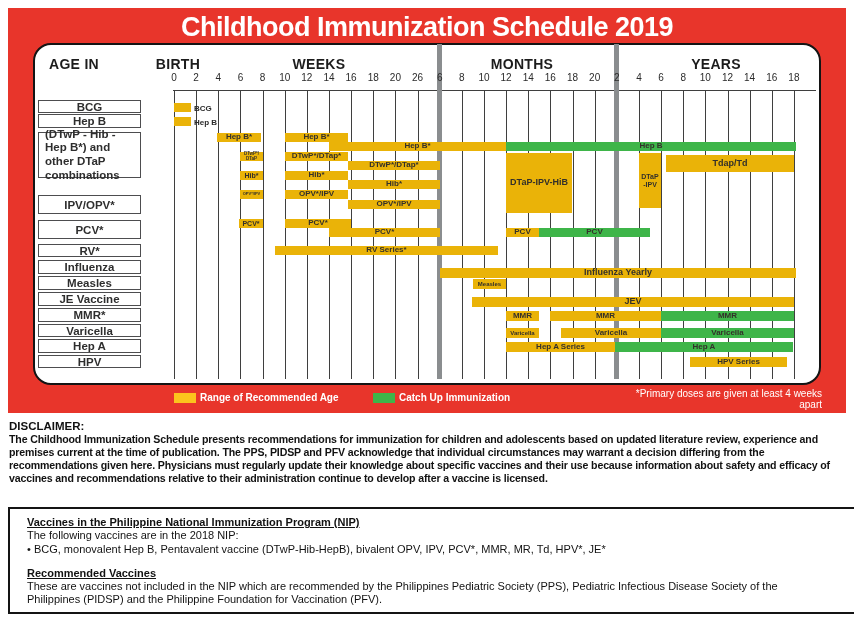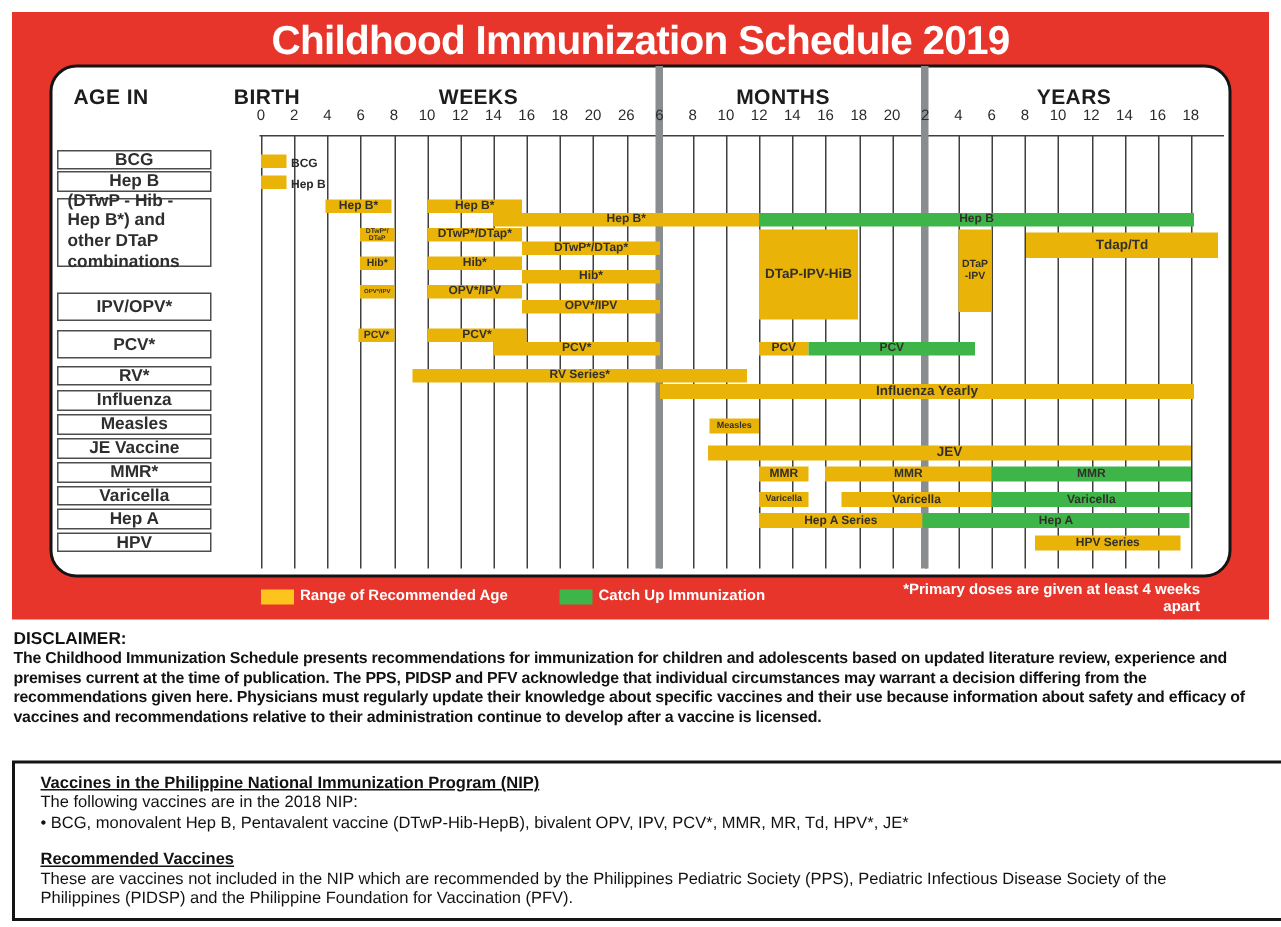--- a/index.html
+++ b/index.html
@@ -34,21 +34,21 @@
     position:absolute;display:flex;align-items:center;justify-content:center;
     font-weight:bold;color:#33302a;line-height:1.05;text-align:center;overflow:visible;white-space:nowrap;
   }
   .bar.y{background:#eab308;}
   .bar.g{background:#3EB549;}
   .bar .stack{display:flex;flex-direction:column;align-items:center;justify-content:center;}
   .outlabel{position:absolute;font-size:8px;font-weight:bold;color:#2b2b2b;}
   
   .swatch{position:absolute;width:22px;height:10px;}
   .legend-text{position:absolute;color:#ffffff;font-size:10px;font-weight:bold;}
-  #legend-note{position:absolute;color:#ffffff;font-size:10px;font-weight:bold;}
+  #legend-note{position:absolute;color:#ffffff;font-size:10px;font-weight:normal;margin-left:22px;}
   
   #disclaimer{position:absolute;left:9px;top:420px;width:838px;color:#121212;}
   #disclaimer h3{margin:0;font-size:11.5px;font-weight:bold;}
   #disclaimer p{margin:1px 0 0 0;font-size:10.6px;font-weight:bold;line-height:12.9px;letter-spacing:-.15px;}
   
   #nip-box{
     position:absolute;left:8px;top:507px;width:834px;height:97px;
     border:2px solid #141414;padding:6px 0 0 17px;color:#121212;box-sizing:content-box;
   }
   #nip-box .bh{font-size:11px;font-weight:bold;text-decoration:underline;margin-top:1px;}
@@ -182,34 +182,34 @@
     </div>
     <div class="bar y" style="left: 285px; top: 152px; width: 63px; height: 9px; font-size: 8px; z-index: 4;">DTwP*/DTap*</div>
     <div class="bar y" style="left: 348px; top: 161px; width: 92px; height: 9px; font-size: 8px; z-index: 4;">DTwP*/DTap*</div>
     <div class="bar y" style="left: 506px; top: 153px; width: 66px; height: 60px; font-size: 9px; z-index: 4;">DTaP-IPV-HiB</div>
     <div class="bar y" style="left: 639px; top: 153px; width: 22px; height: 55px; font-size: 7px; z-index: 4;">
       <div class="stack">
         <div>DTaP</div>
         <div>-IPV</div>
       </div>
     </div>
-    <div class="bar y" style="left: 684px; top: 155px; width: 128px; height: 17px; font-size: 9px; z-index: 4;">Tdap/Td</div>
+    <div class="bar y" style="left: 666px; top: 155px; width: 128px; height: 17px; font-size: 9px; z-index: 4;">Tdap/Td</div>
     <div class="bar y" style="left: 240px; top: 171px; width: 23px; height: 9px; font-size: 7px; z-index: 4;">Hib*</div>
     <div class="bar y" style="left: 285px; top: 171px; width: 63px; height: 9px; font-size: 8px; z-index: 4;">Hib*</div>
     <div class="bar y" style="left: 348px; top: 180px; width: 92px; height: 9px; font-size: 8px; z-index: 4;">Hib*</div>
     <div class="bar y" style="left: 240px; top: 190px; width: 23px; height: 9px; font-size: 4px; z-index: 4;">OPV*/IPV</div>
     <div class="bar y" style="left: 285px; top: 190px; width: 63px; height: 9px; font-size: 8px; z-index: 4;">OPV*/IPV</div>
     <div class="bar y" style="left: 348px; top: 200px; width: 92px; height: 9px; font-size: 8px; z-index: 4;">OPV*/IPV</div>
     <div class="bar y" style="left: 239px; top: 219px; width: 24px; height: 9px; font-size: 7px; z-index: 4;">PCV*</div>
     <div class="bar y" style="left: 285px; top: 219px; width: 66px; height: 9px; font-size: 8px; z-index: 4;">PCV*</div>
     <div class="bar y" style="left: 329px; top: 228px; width: 111px; height: 9px; font-size: 8px; z-index: 4;">PCV*</div>
     <div class="bar y" style="left: 506px; top: 228px; width: 33px; height: 9px; font-size: 8px; z-index: 4;">PCV</div>
     <div class="bar g" style="left: 539px; top: 228px; width: 111px; height: 9px; font-size: 8px; z-index: 4;">PCV</div>
     <div class="bar y" style="left: 239px; top: 246px; width: 223px; height: 9px; font-size: 8px; z-index: 4; margin-left: 36px;">RV Series*</div>
-    <div class="bar y" style="left: 440px; top: 256px; width: 356px; height: 10px; font-size: 9px; z-index: 4;">Influenza Yearly</div>
+    <div class="bar y" style="left: 440px; top: 268px; width: 356px; height: 10px; font-size: 9px; z-index: 4;">Influenza Yearly</div>
     <div class="bar y" style="left: 473px; top: 279px; width: 33px; height: 10px; font-size: 6px; z-index: 4;">Measles</div>
     <div class="bar y" style="left: 472px; top: 297px; width: 322px; height: 10px; font-size: 9px; z-index: 4;">JEV</div>
     <div class="bar y" style="left: 506px; top: 311px; width: 33px; height: 10px; font-size: 8px; z-index: 4;">MMR</div>
     <div class="bar y" style="left: 550px; top: 311px; width: 111px; height: 10px; font-size: 8px; z-index: 4;">MMR</div>
     <div class="bar g" style="left: 661px; top: 311px; width: 133px; height: 10px; font-size: 8px; z-index: 4;">MMR</div>
     <div class="bar y" style="left: 506px; top: 328px; width: 33px; height: 10px; font-size: 6px; z-index: 4;">Varicella</div>
     <div class="bar y" style="left: 561px; top: 328px; width: 100px; height: 10px; font-size: 8px; z-index: 4;">Varicella</div>
     <div class="bar g" style="left: 661px; top: 328px; width: 133px; height: 10px; font-size: 8px; z-index: 4;">Varicella</div>
     <div class="bar y" style="left: 506px; top: 342px; width: 109px; height: 10px; font-size: 8px; z-index: 4;">Hep A Series</div>
     <div class="bar g" style="left: 615px; top: 342px; width: 178px; height: 10px; font-size: 8px; z-index: 4;">Hep A</div>

